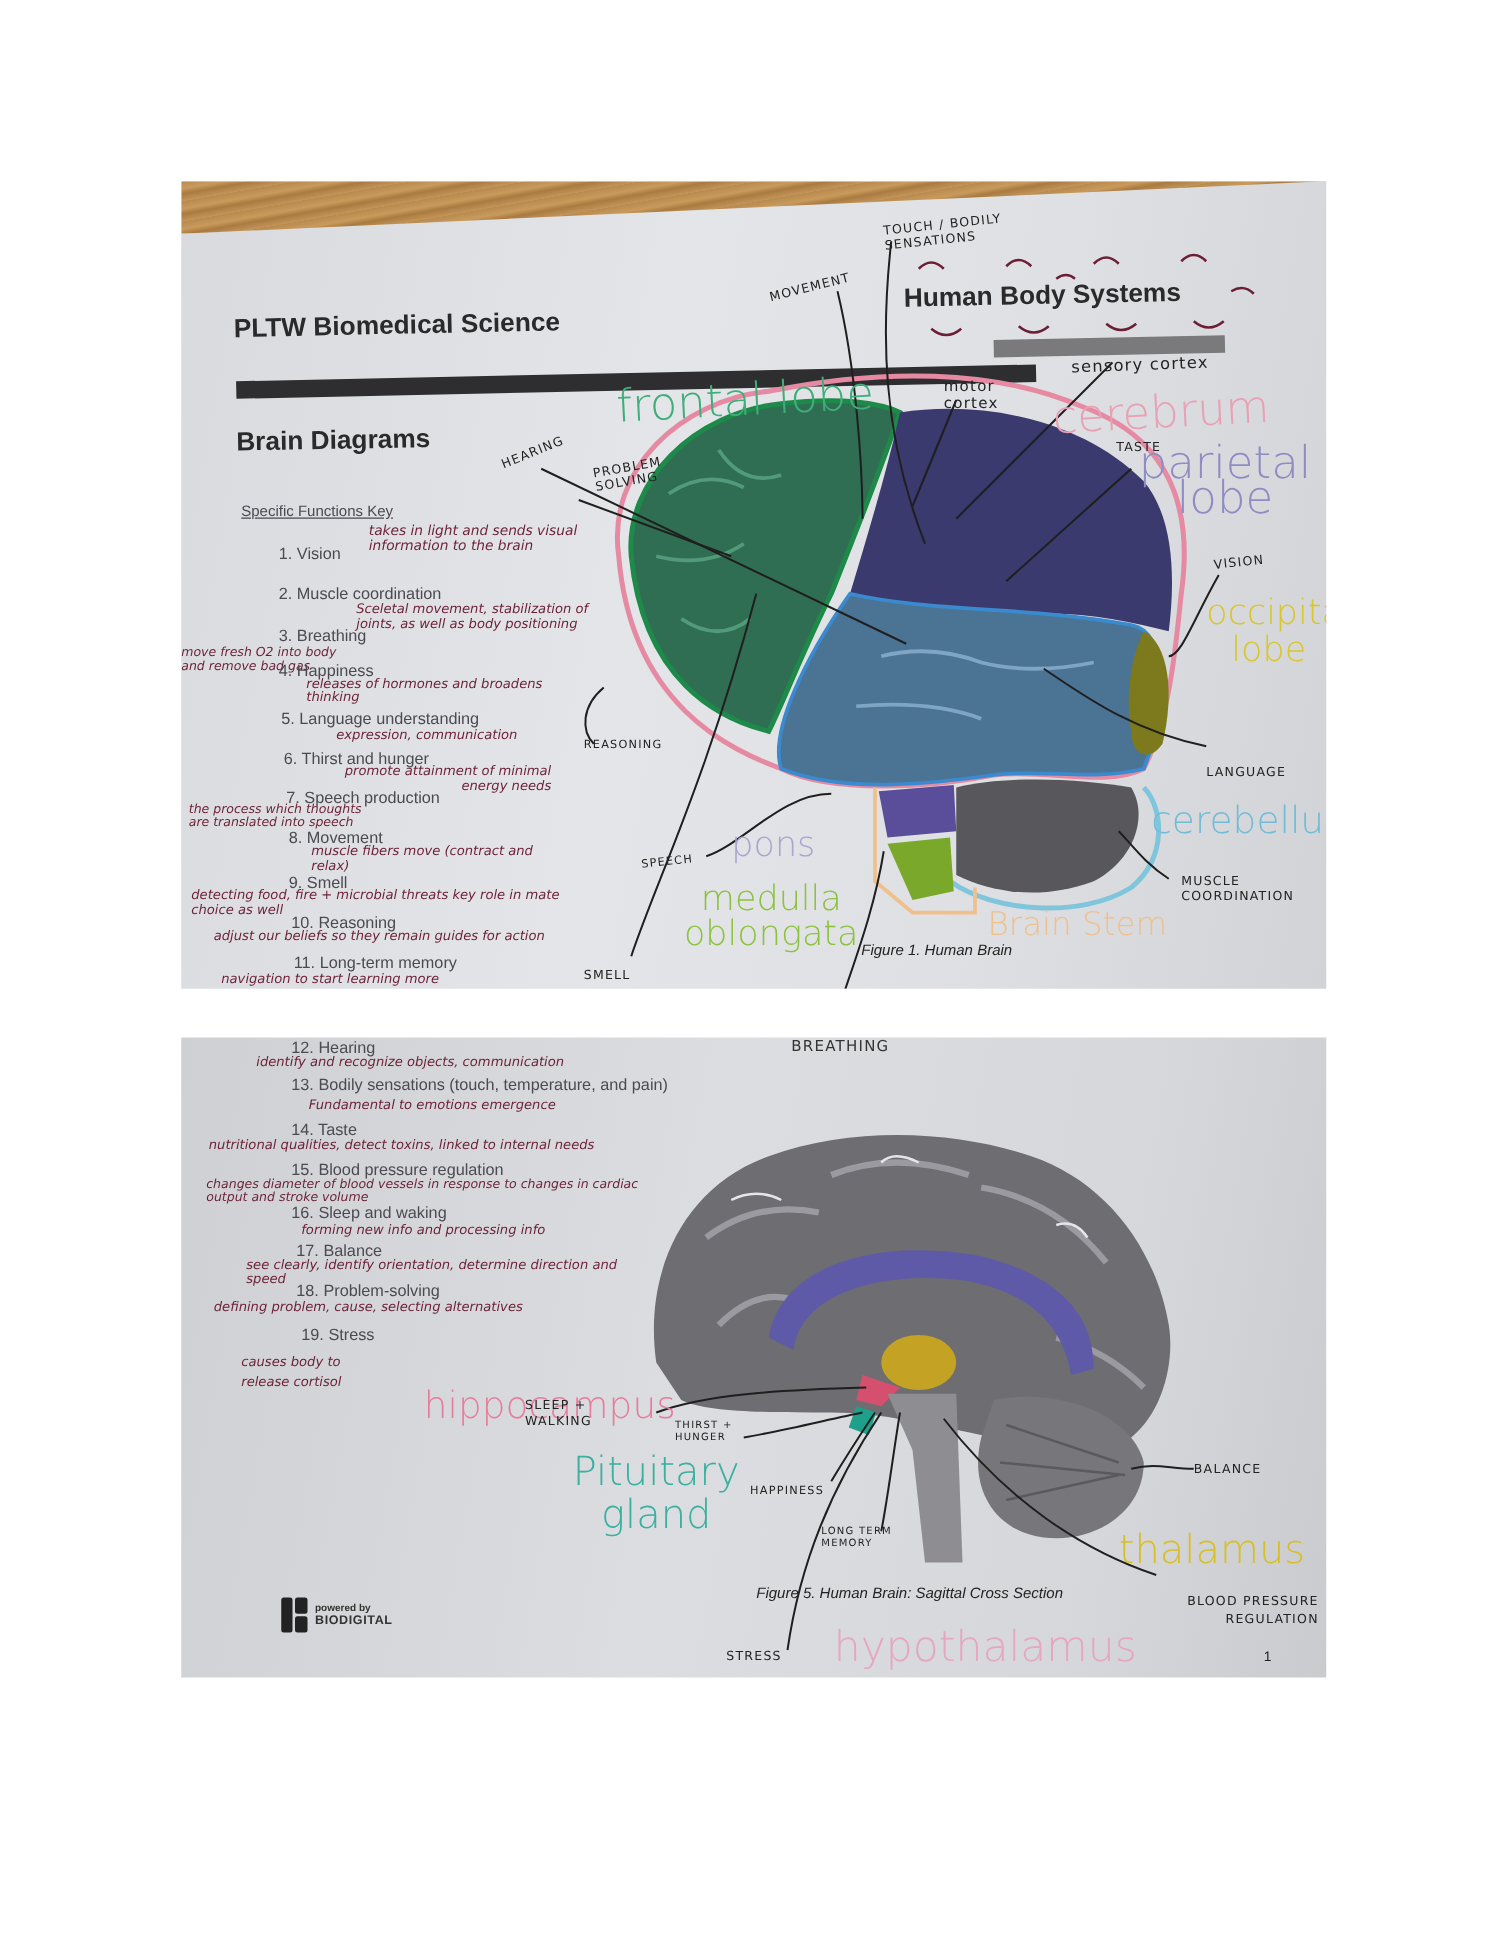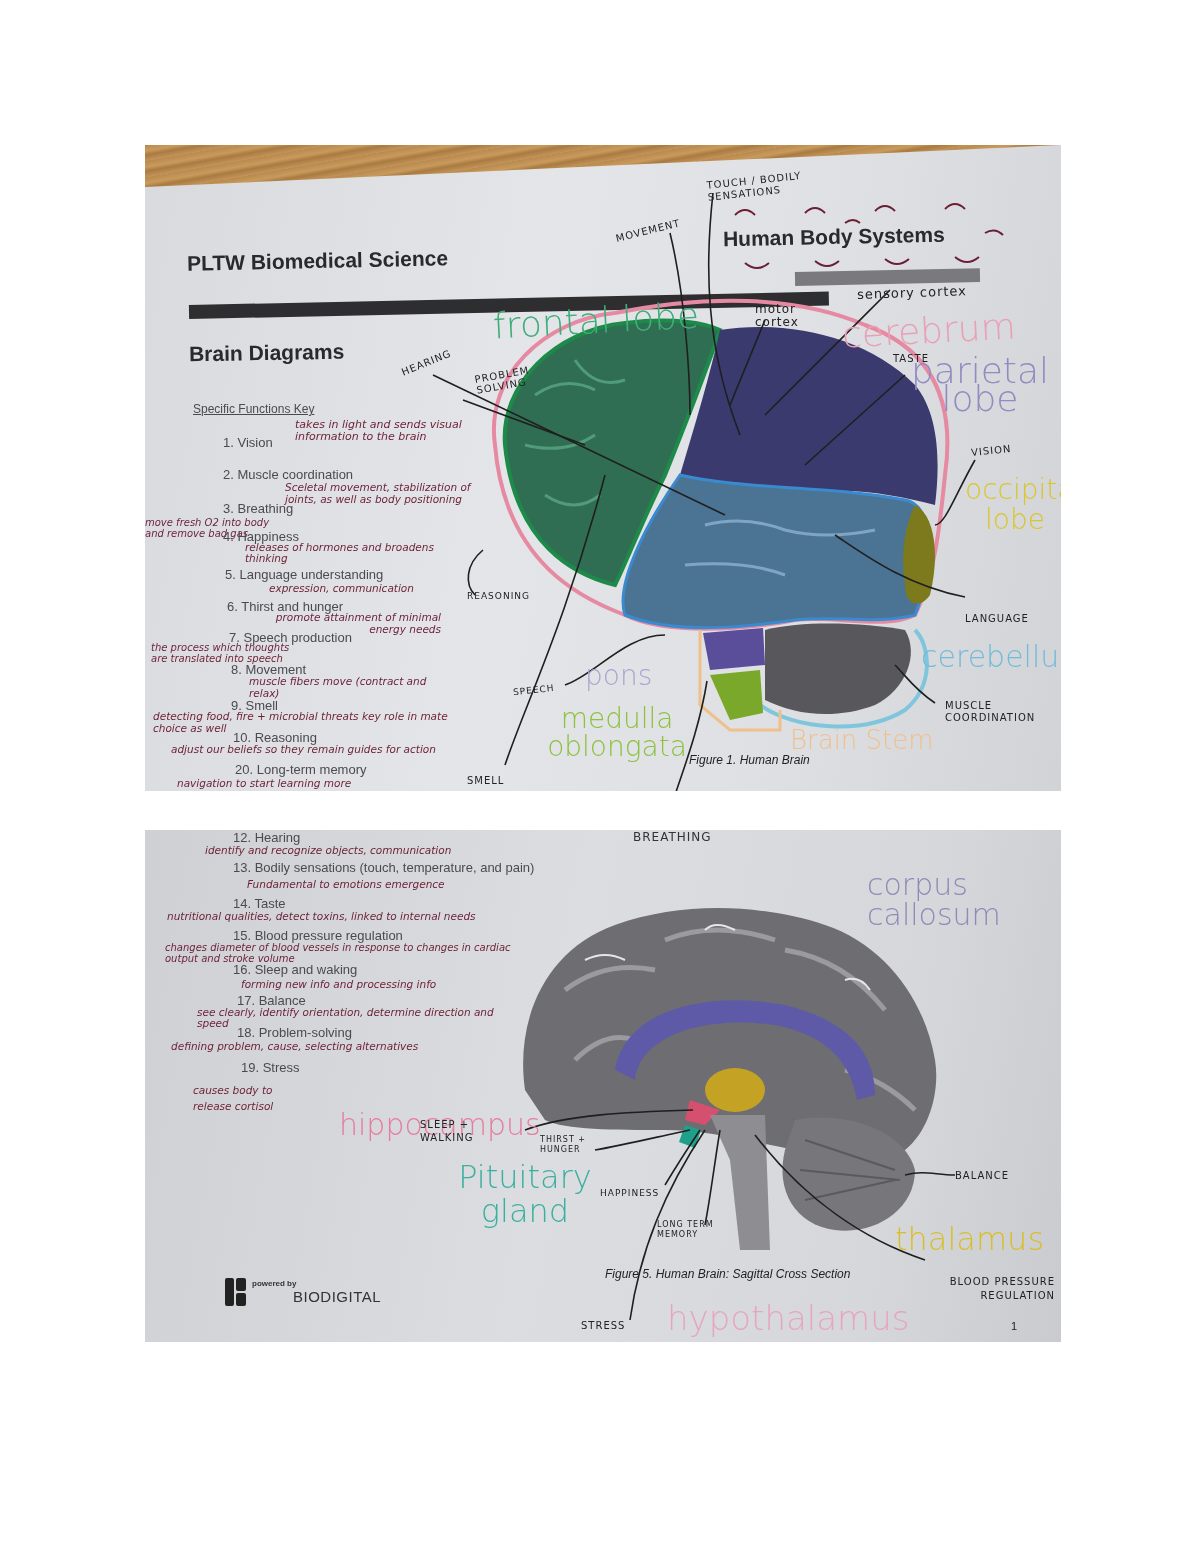--- a/index.html
+++ b/index.html
@@ -56,21 +56,21 @@
 
     <div class="key-item" style="left:86px;top:517px;"><span>8.</span> <span>Movement</span></div>
     <div class="note" style="left:104px;top:530px;width:200px;white-space:normal;line-height:12px;">muscle fibers move (contract and relax)</div>
 
     <div class="key-item" style="left:86px;top:553px;"><span>9.</span> <span>Smell</span></div>
     <div class="note" style="left:8px;top:565px;width:320px;white-space:normal;line-height:12px;">detecting food, fire + microbial threats key role in mate choice as well</div>
 
     <div class="key-item" style="left:88px;top:585px;"><span>10.</span> <span>Reasoning</span></div>
     <div class="note" style="left:26px;top:598px;width:320px;white-space:normal;line-height:12px;">adjust our beliefs so they remain guides for action</div>
 
-    <div class="key-item" style="left:90px;top:617px;"><span>20.</span> <span>Long-term memory</span></div>
+    <div class="key-item" style="left:90px;top:617px;"><span>11.</span> <span>Long-term memory</span></div>
     <div class="note" style="left:32px;top:632px;">navigation to start learning more</div>
   </div>
 
   <svg class="layer" width="916" height="646">
 
     <g fill="none" stroke="#6b1f35" stroke-width="2">
       <path d="M590,70 q10,-10 20,0 M660,68 q10,-10 20,0 M730,66 q10,-10 20,0 M800,64 q10,-10 20,0"></path>
       <path d="M600,118 q12,10 24,0 M670,116 q12,10 24,0 M740,114 q12,10 24,0 M810,112 q12,10 24,0"></path>
       <path d="M700,78 q8,-6 15,0 M840,88 q10,-6 18,2"></path>
     </g>
@@ -183,21 +183,20 @@
       <path d="M380,300 C420,285 480,282 548,280"></path>
       <path d="M450,320 C480,315 520,305 545,300"></path>
       <path d="M520,355 C535,330 545,315 555,300"></path>
       <path d="M485,490 C495,420 520,360 560,300"></path>
       <path d="M560,395 C565,370 570,330 575,300"></path>
       <path d="M760,345 C780,340 790,345 810,345"></path>
       <path d="M780,430 C720,410 660,370 610,305"></path>
     </g>
   </svg>
 
-  <div class="big-label" style="left:722px;top:40px;font-size:30px;color:#8f8ab8;width:160px;white-space:normal;line-height:30px;">corpus callosum</div>
   <div class="big-label" style="left:194px;top:240px;font-size:30px;color:#e67d9c;margin-top:37px;">hippocampus</div>
   <div class="big-label" style="left:310px;top:330px;font-size:32px;color:#39b0a0;width:140px;white-space:normal;line-height:34px;text-align:center;">Pituitary gland</div>
   <div class="big-label" style="left:750px;top:390px;font-size:32px;color:#d8bf28;">thalamus</div>
   <div class="big-label" style="left:522px;top:468px;font-size:34px;color:#e6a6c0;">hypothalamus</div>
 
   <div class="small-cap" style="left:275px;top:288px;width:90px;white-space:normal;line-height:13px;">SLEEP + WALKING</div>
   <div class="small-cap" style="left:395px;top:305px;font-size:8px;width:60px;white-space:normal;line-height:10px;">THIRST + HUNGER</div>
   <div class="small-cap" style="left:455px;top:358px;font-size:9px;">HAPPINESS</div>
   <div class="small-cap" style="left:512px;top:390px;font-size:8px;width:60px;white-space:normal;line-height:10px;">LONG TERM MEMORY</div>
   <div class="small-cap" style="left:810px;top:340px;">BALANCE</div>
@@ -209,18 +208,18 @@
   <div class="abs" style="left:80px;top:448px;display:flex;align-items:center;gap:6px;">
     <div style="display:flex;gap:2px;">
       <div style="width:9px;height:28px;background:#222;border-radius:2px;"></div>
       <div style="display:flex;flex-direction:column;gap:2px;">
         <div style="width:10px;height:13px;background:#222;border-radius:2px;"></div>
         <div style="width:10px;height:13px;background:#222;border-radius:2px;"></div>
       </div>
     </div>
     <div>
       <div style="font-size:8px;color:#333;font-weight:bold;">powered by</div>
-      <div style="font-size:15px;color:#333;font-weight:normal;letter-spacing:.5px;margin-left:41px;">BIODIGITAL</div>
+      <div style="font-size:10px;color:#333;font-weight:bold;letter-spacing:.5px;">BIODIGITAL</div>
     </div>
   </div>
 
   <div class="abs" style="left:866px;top:490px;font-size:11px;color:#222;">1</div>
 </div>
 
 </body></html>

